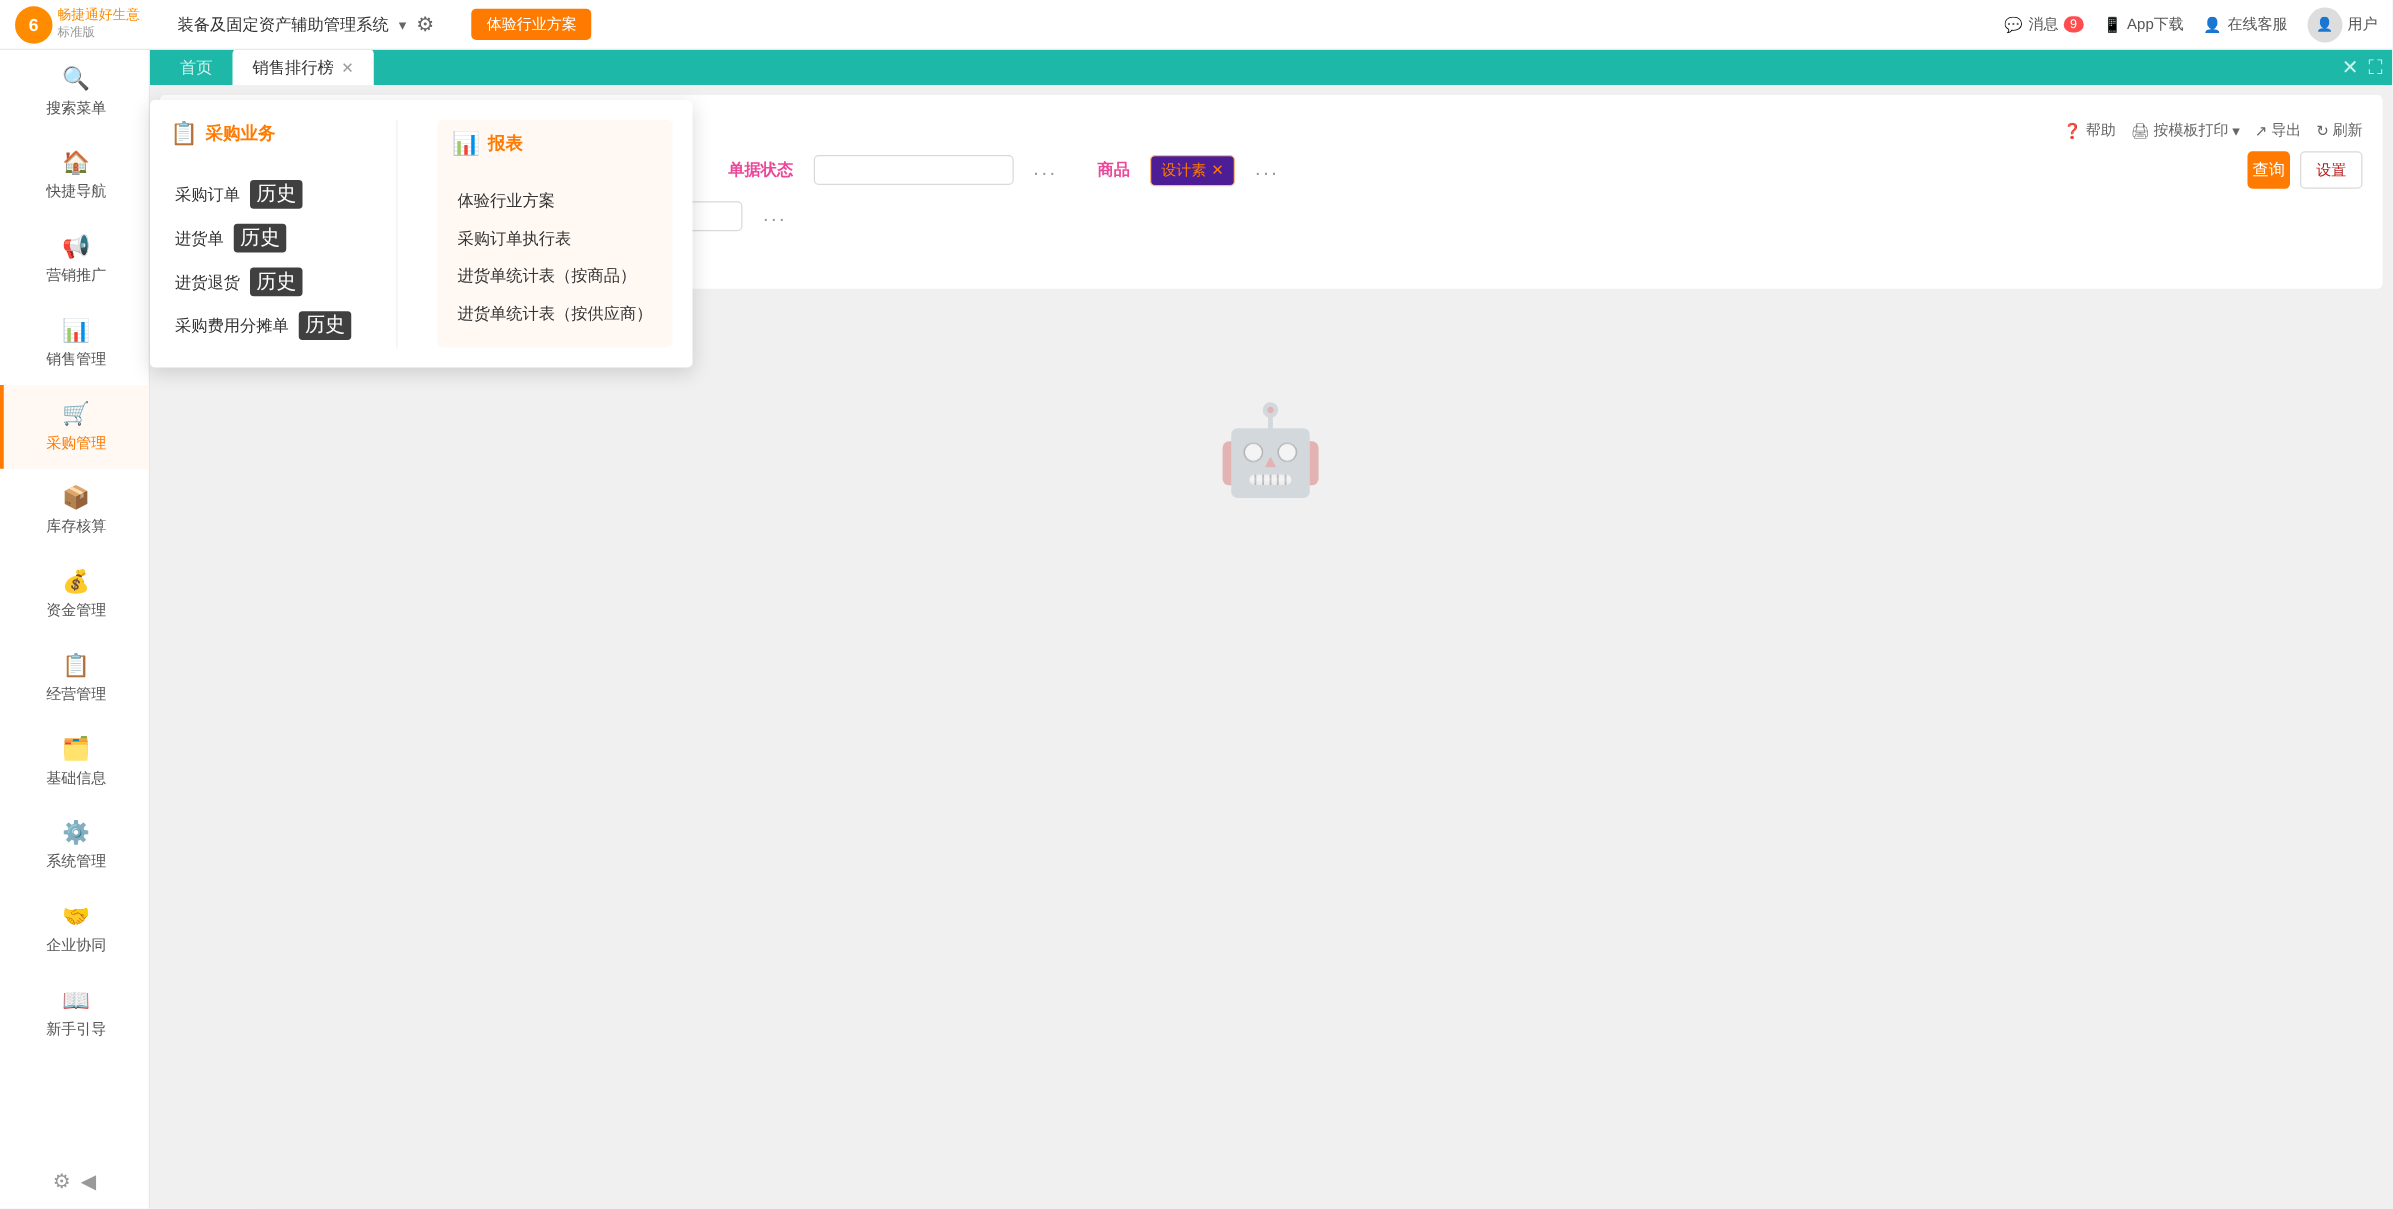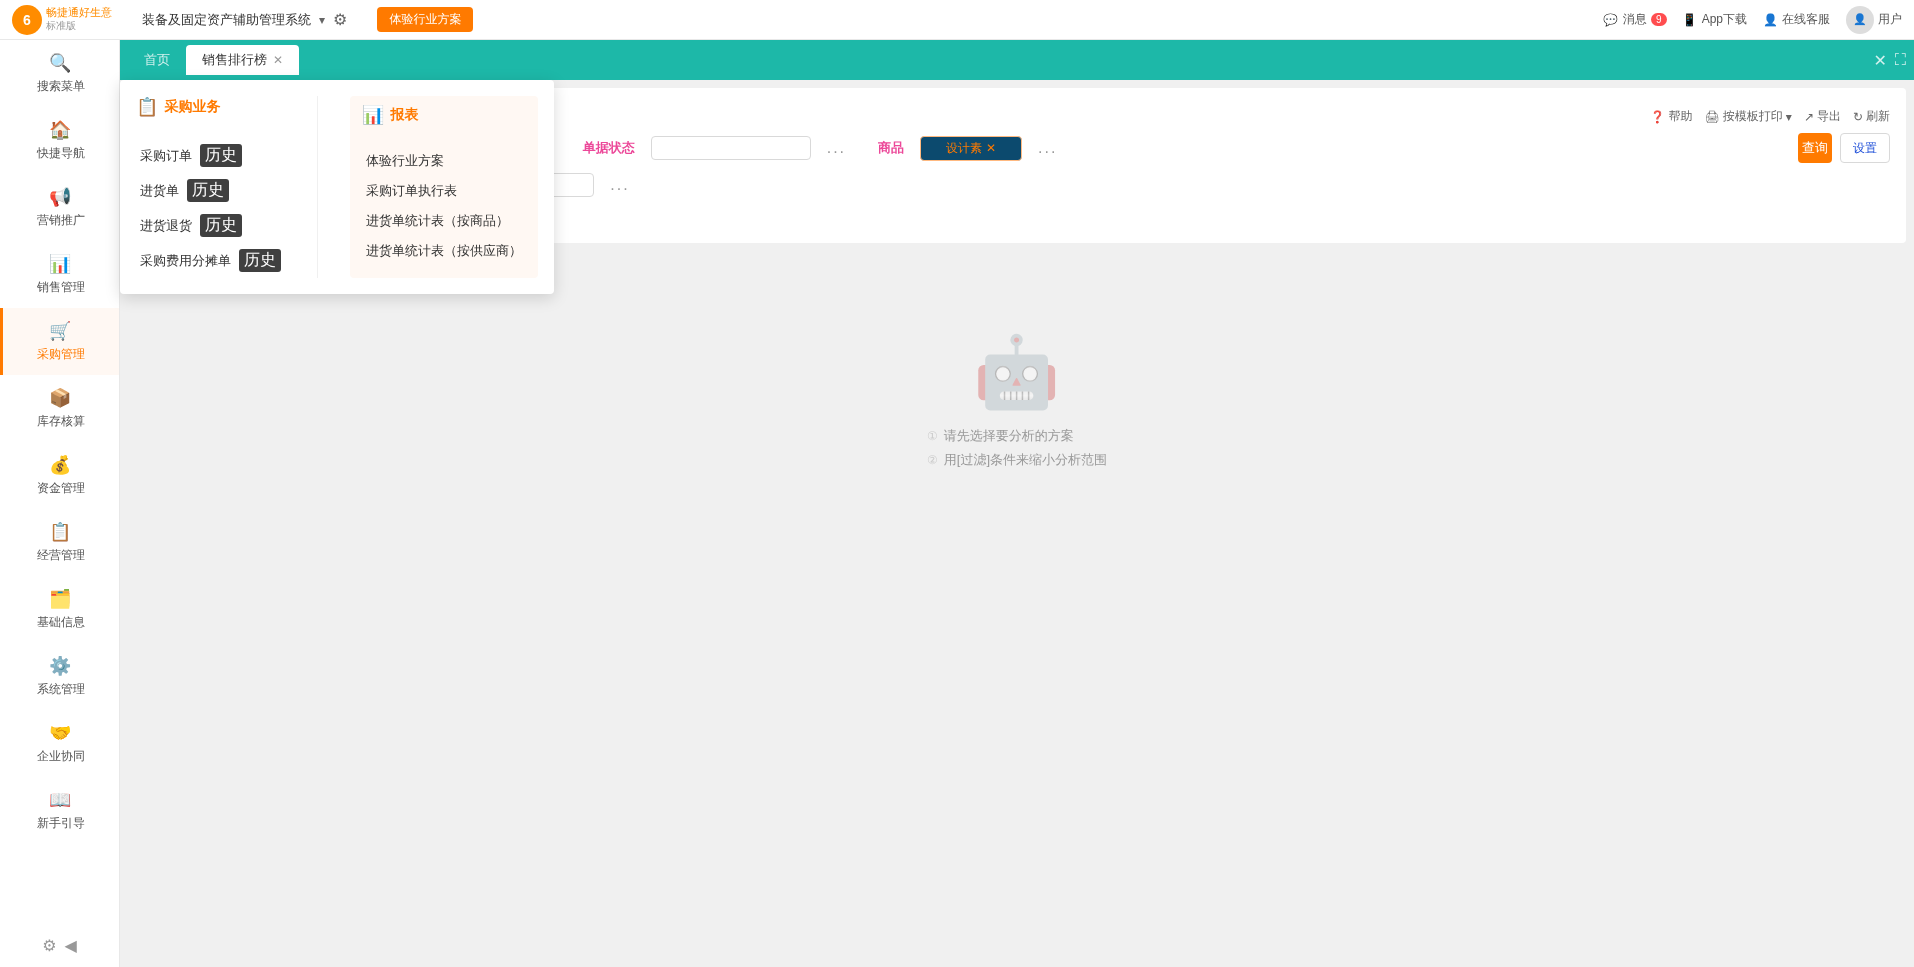--- a/index.html
+++ b/index.html
@@ -30,40 +30,40 @@
     
     .sidebar { width: 120px; background: #fff; border-right: 1px solid #e8e8e8; display: flex; flex-direction: column; flex-shrink: 0; }
     .sidebar-item { display: flex; flex-direction: column; align-items: center; padding: 12px 8px; cursor: pointer; color: #555; font-size: 12px; gap: 4px; border-left: 3px solid transparent; }
     .sidebar-item.active { color: #ff7a00; background: #fff8f3; border-left: 3px solid #ff7a00; }
     .sidebar-icon { font-size: 18px; }
     .sidebar-bottom { margin-top: auto; display: flex; padding: 12px; gap: 8px; justify-content: center; }
     .sidebar-bottom-btn { color: #999; cursor: pointer; font-size: 16px; }
 
     
     .content-area { flex: 1; display: flex; flex-direction: column; overflow: hidden; }
-    .tabs-bar { height: 40px; background: #1db8a8; display: flex; align-items: center; padding: 12px 8px; gap: 0; flex-shrink: 0; }
+    .tabs-bar { height: 28px; background: #1db8a8; display: flex; align-items: center; padding: 12px 8px; gap: 0; flex-shrink: 0; }
     .tab { padding: 6px 16px; cursor: pointer; font-size: 13px; color: rgba(255,255,255,0.8); display: flex; align-items: center; gap: 6px; }
     .tab.active { background: #fff; color: #333; border-radius: 4px 4px 0 0; }
     .tab-close { font-size: 12px; color: #999; }
     .tab-actions { margin-left: auto; display: flex; align-items: center; gap: 8px; }
     .tab-action-btn { color: rgba(255,255,255,0.8); cursor: pointer; font-size: 16px; }
 
     
     .page-content { flex: 1; background: #f0f0f0; overflow: auto; padding: 8px; }
     .filter-card { background: #fff; border-radius: 4px; padding: 12px 16px; margin-bottom: 8px; }
     .filter-row { display: flex; align-items: center; gap: 16px; margin-bottom: 10px; flex-wrap: wrap; }
     .filter-row:last-child { margin-bottom: 0; }
     .filter-label { color: #ec4899; font-size: 13px; white-space: nowrap; font-weight: bold; }
     .filter-input { border: 1px solid #d9d9d9; border-radius: 4px; padding: 4px 8px; font-size: 12px; color: #333; min-width: 120px; }
-    .filter-tag { background: #0c4a6e; border: 1px solid #ffb980; border-radius: 4px; padding: 3px 25px; font-size: 12px; color: #ff7a00; display: flex; align-items: center; gap: 4px; }
+    .filter-tag { background: #4c1d95; border: 1px solid #ffb980; border-radius: 4px; padding: 3px 8px; font-size: 12px; color: #ff7a00; display: flex; align-items: center; gap: 4px; }
     .filter-tag .close { color: #ff7a00; cursor: pointer; }
     .filter-more { color: #1db8a8; font-size: 12px; cursor: pointer; }
     .filter-dots { color: #999; cursor: pointer; font-size: 16px; letter-spacing: 2px; }
     .btn-query { background: #ff7a00; color: #fff; border: none; border-radius: 4px; padding: 6px 4px; font-size: 13px; cursor: pointer; }
-    .btn-setting { background: #fff; border: 1px solid #d9d9d9; border-radius: 4px; padding: 5px 12px; font-size: 12px; color: #1d4ed8; cursor: pointer; }
+    .btn-setting { background: #fff; border: 1px solid #d9d9d9; border-radius: 4px; padding: 5px 12px; font-size: 12px; color: #b91c1c; cursor: pointer; }
     .collapse-btn { color: #1db8a8; font-size: 12px; cursor: pointer; text-align: center; padding: 6px 0; }
     .toolbar { display: flex; align-items: center; gap: 12px; padding: 8px 0; }
     .toolbar-item { color: #666; font-size: 12px; cursor: pointer; display: flex; align-items: center; gap: 3px; }
 
     
     .empty-state { display: flex; flex-direction: column; align-items: center; justify-content: center; padding: 80px 0; color: #999; }
     .empty-img { width: 100px; height: 80px; position: relative; margin-bottom: 16px; }
     .empty-tips { list-style: none; }
     .empty-tips li { font-size: 13px; color: #999; margin-bottom: 6px; display: flex; align-items: center; gap: 6px; }
     .empty-tips li::before { content: '①'; color: #ccc; font-size: 12px; }
@@ -263,28 +263,20 @@
             <input class="filter-input" style="width: 160px;">
             <span class="filter-dots">...</span>
           </div>
 
         </div>
 
         <div class="empty-state">
           <div class="empty-img">
             <div style="font-size:70px; opacity:0.3; color:#e8925a; text-align:center;">🤖</div>
           </div>
-          <ul class="empty-tips">
-            <li>
-              <span>请先选择要分析的方案</span>
-            </li>
-            <li>
-              <span>用[过滤]条件来缩小分析范围</span>
-            </li>
-          </ul>
         </div>
       </div>
     </div>
 
     <div class="overlay" style="pointer-events:none;"></div>
     <div class="dropdown-menu">
 
       <div class="menu-section">
         <div class="menu-section-title">
           <span class="menu-icon">📋</span>

